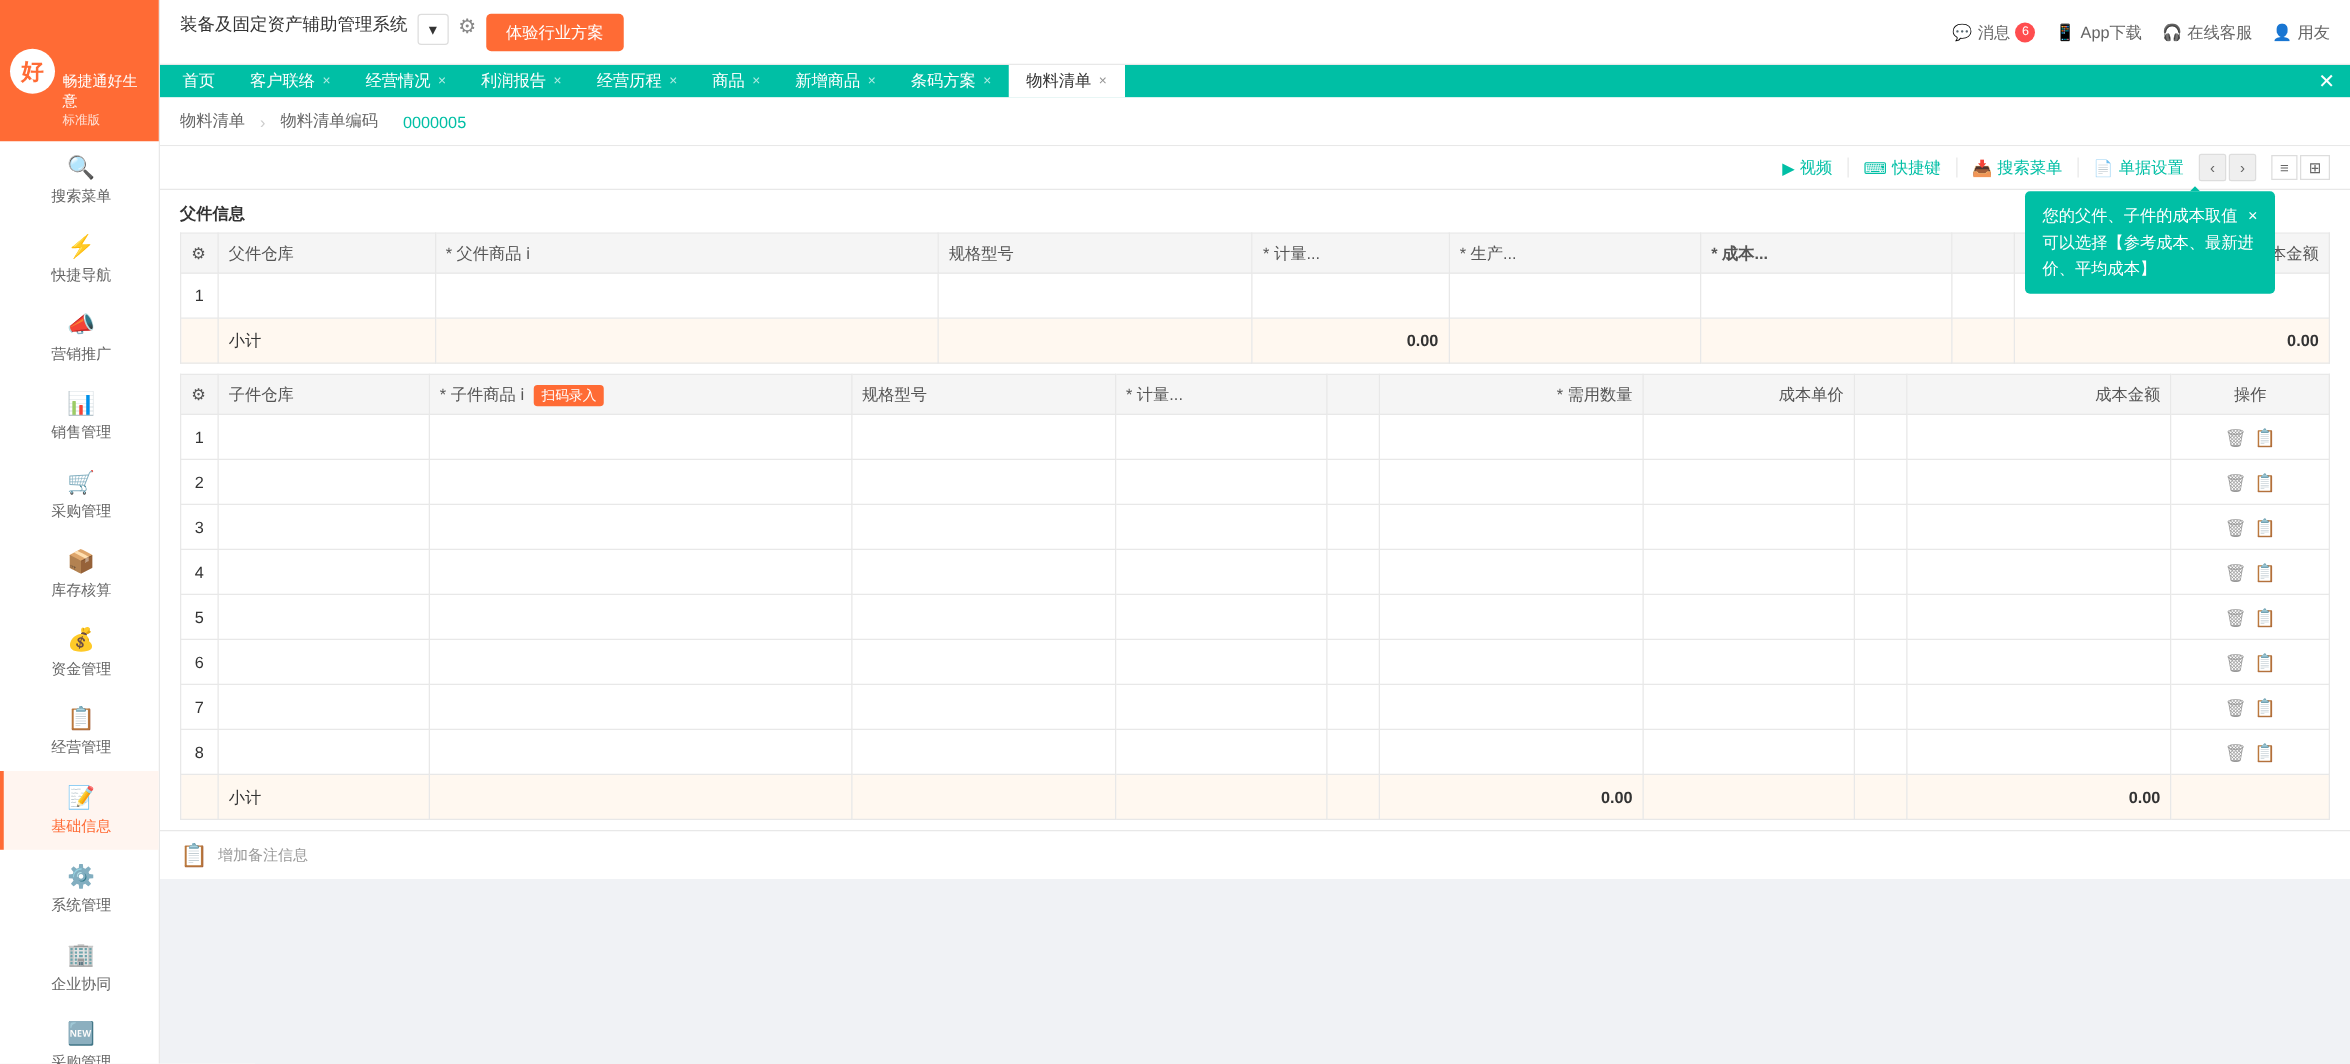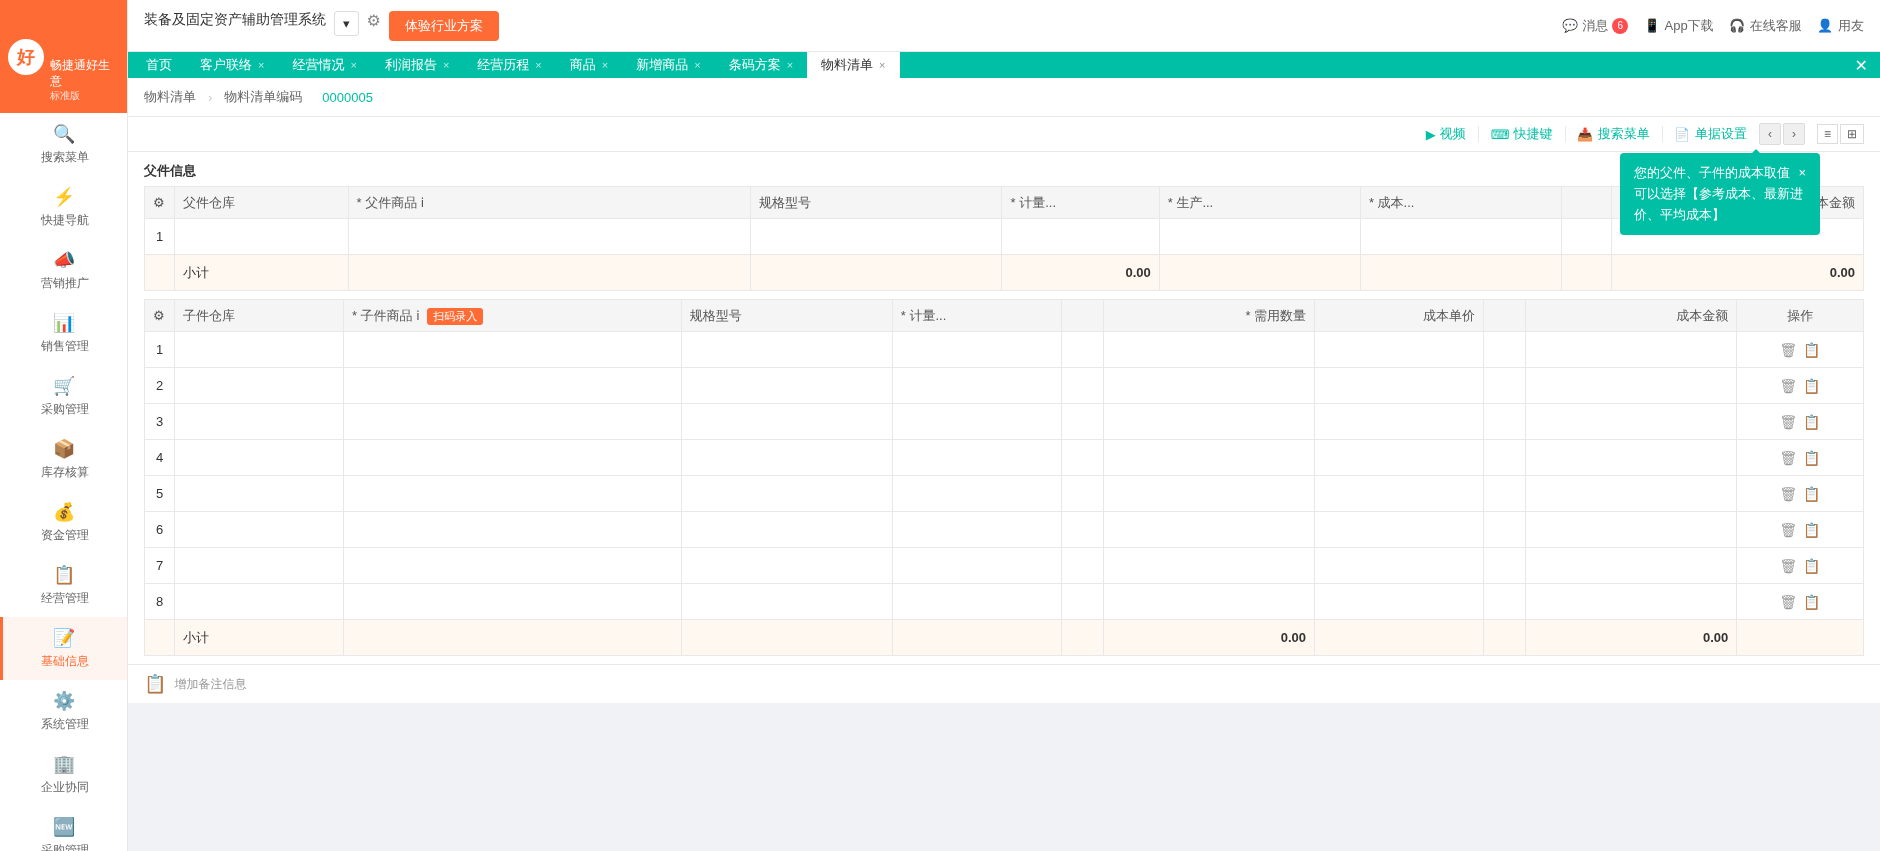--- a/index.html
+++ b/index.html
@@ -271,21 +271,21 @@
         <div class="section-title">父件信息</div>
         <table class="data-table">
           <thead>
             <tr>
               <th class="gear-col">⚙</th>
               <th>父件仓库</th>
               <th style="min-width:160px;">* 父件商品 ℹ</th>
               <th style="min-width:100px;">规格型号</th>
               <th>* 计量...</th>
               <th style="min-width:80px;margin-top:40px;">* 生产...</th>
-              <th style="min-width:80px;">* 成本...</th>
+              <th style="min-width:80px;font-weight:bold;">* 成本...</th>
               <th style="min-width:20px;"></th>
               <th style="text-align:right; min-width:100px;">成本金额</th>
             </tr>
           </thead>
           <tbody id="parent-tbody">
             <tr>
               <td class="row-num">1</td>
               <td></td>
               <td></td>
               <td></td>

